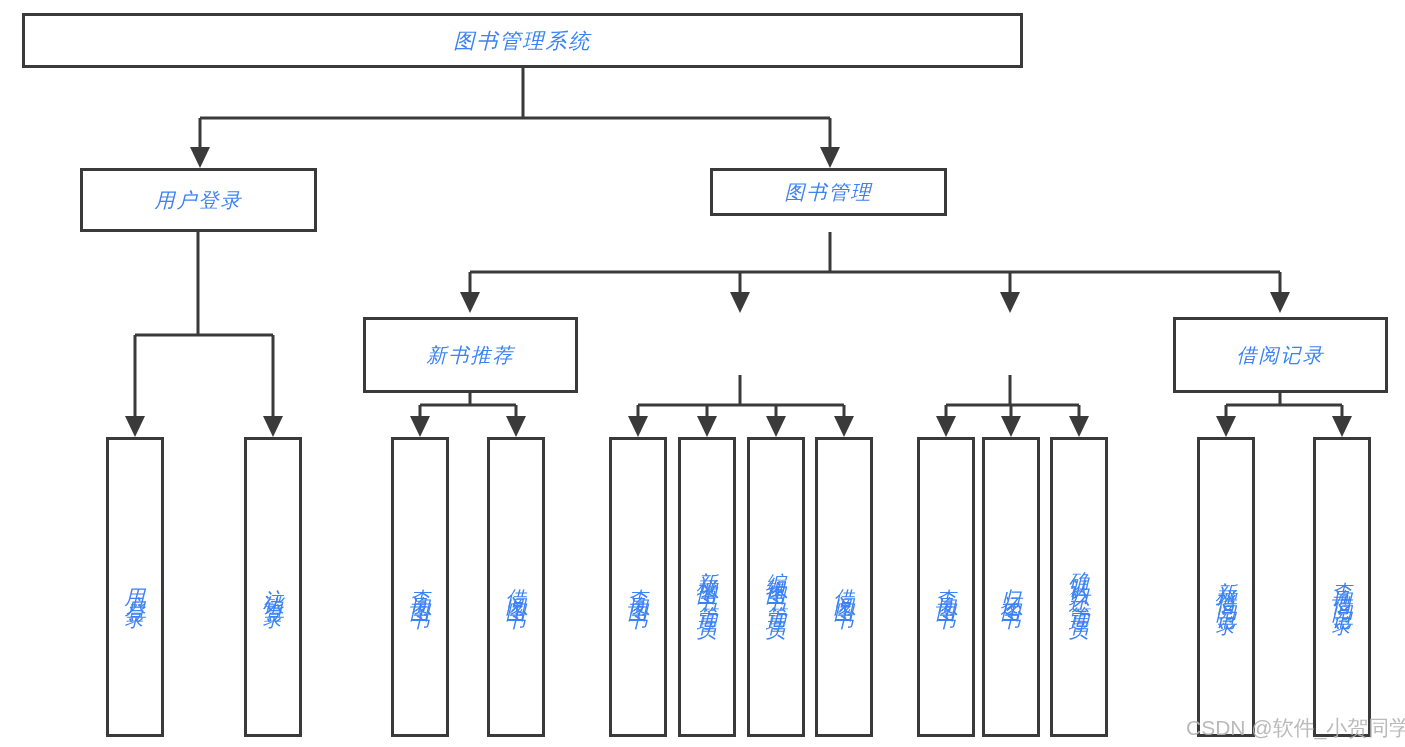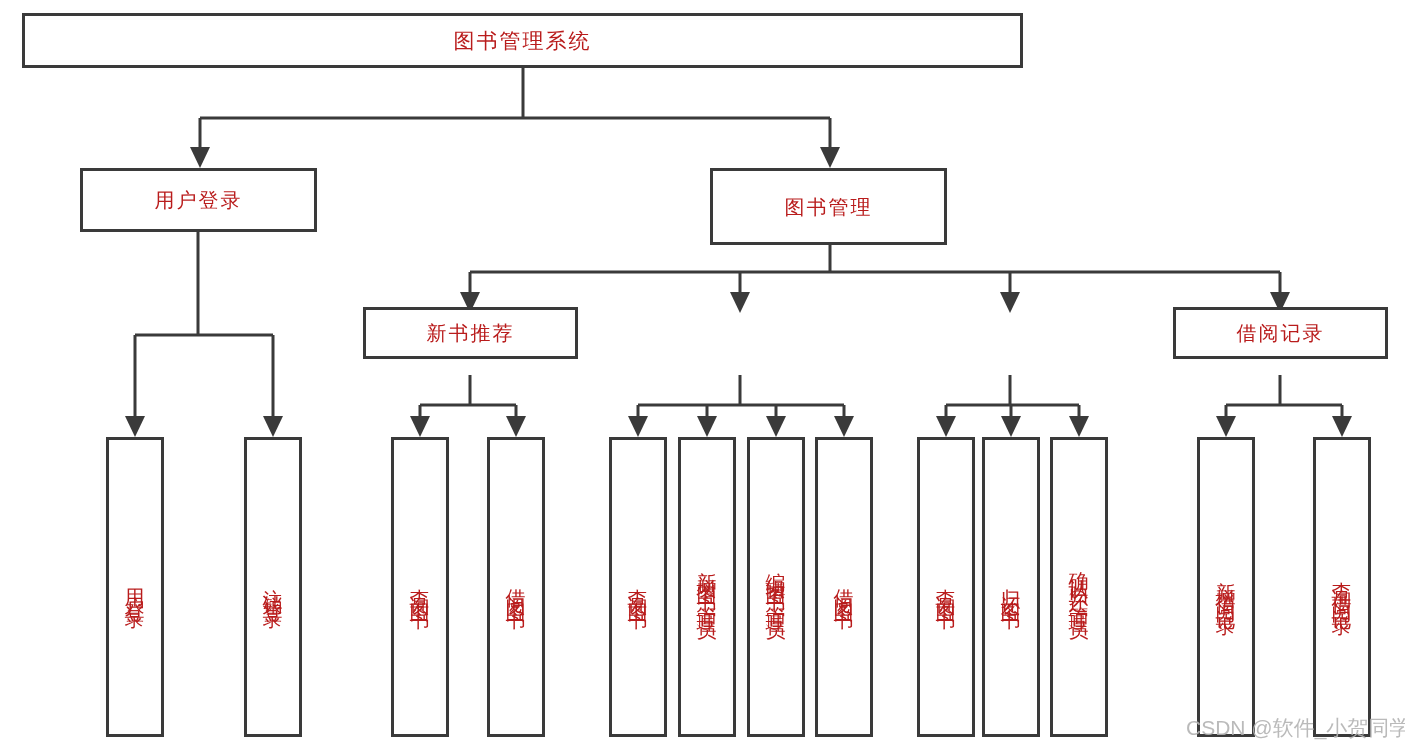--- a/index.html
+++ b/index.html
@@ -25,43 +25,44 @@
     position: absolute;
     box-sizing: border-box;
     background: #ffffff;
     border: 3px solid #3a3a3a;
     display: flex;
     align-items: center;
     justify-content: center;
     z-index: 2;
   }
   .node .lbl {
-    color: #b91c1c;
+    color: #3b82f6;
     font-size: 20px;
     line-height: 1;
     white-space: nowrap;
+    font-style: italic;
   }
   .hbox .lbl {
     letter-spacing: 2px;
   }
   .vbox {
     top: 437px;
     width: 58px;
     height: 300px;
   }
   .vbox .lbl {
     writing-mode: vertical-lr;
     text-orientation: mixed;
     letter-spacing: 7px;
   }
   .root-box  { left: 22px;  top: 13px;  width: 1001px; height: 55px; }
   .root-box .lbl { font-size: 21px; }
   .l1-left   { left: 80px;  top: 168px; width: 237px; height: 64px; }
-  .l1-right  { left: 710px; top: 168px; width: 237px; height: 77px; }
-  .l2 { top: 307px; width: 215px; height: 52px; }
+  .l1-right  { left: 710px; top: 168px; width: 237px; height: 48px; }
+  .l2 { top: 317px; width: 215px; height: 76px; }
   .l2-a { left: 363px; }
   .l2-b { left: 633px; }
   .l2-c { left: 903px; }
   .l2-d { left: 1173px; text-align: center; }
   .c1  { left: 106px; }
   .c2  { left: 244px; }
   .c3  { left: 391px; }
   .c4  { left: 487px; }
   .c5  { left: 609px; }
   .c6  { left: 678px; }

